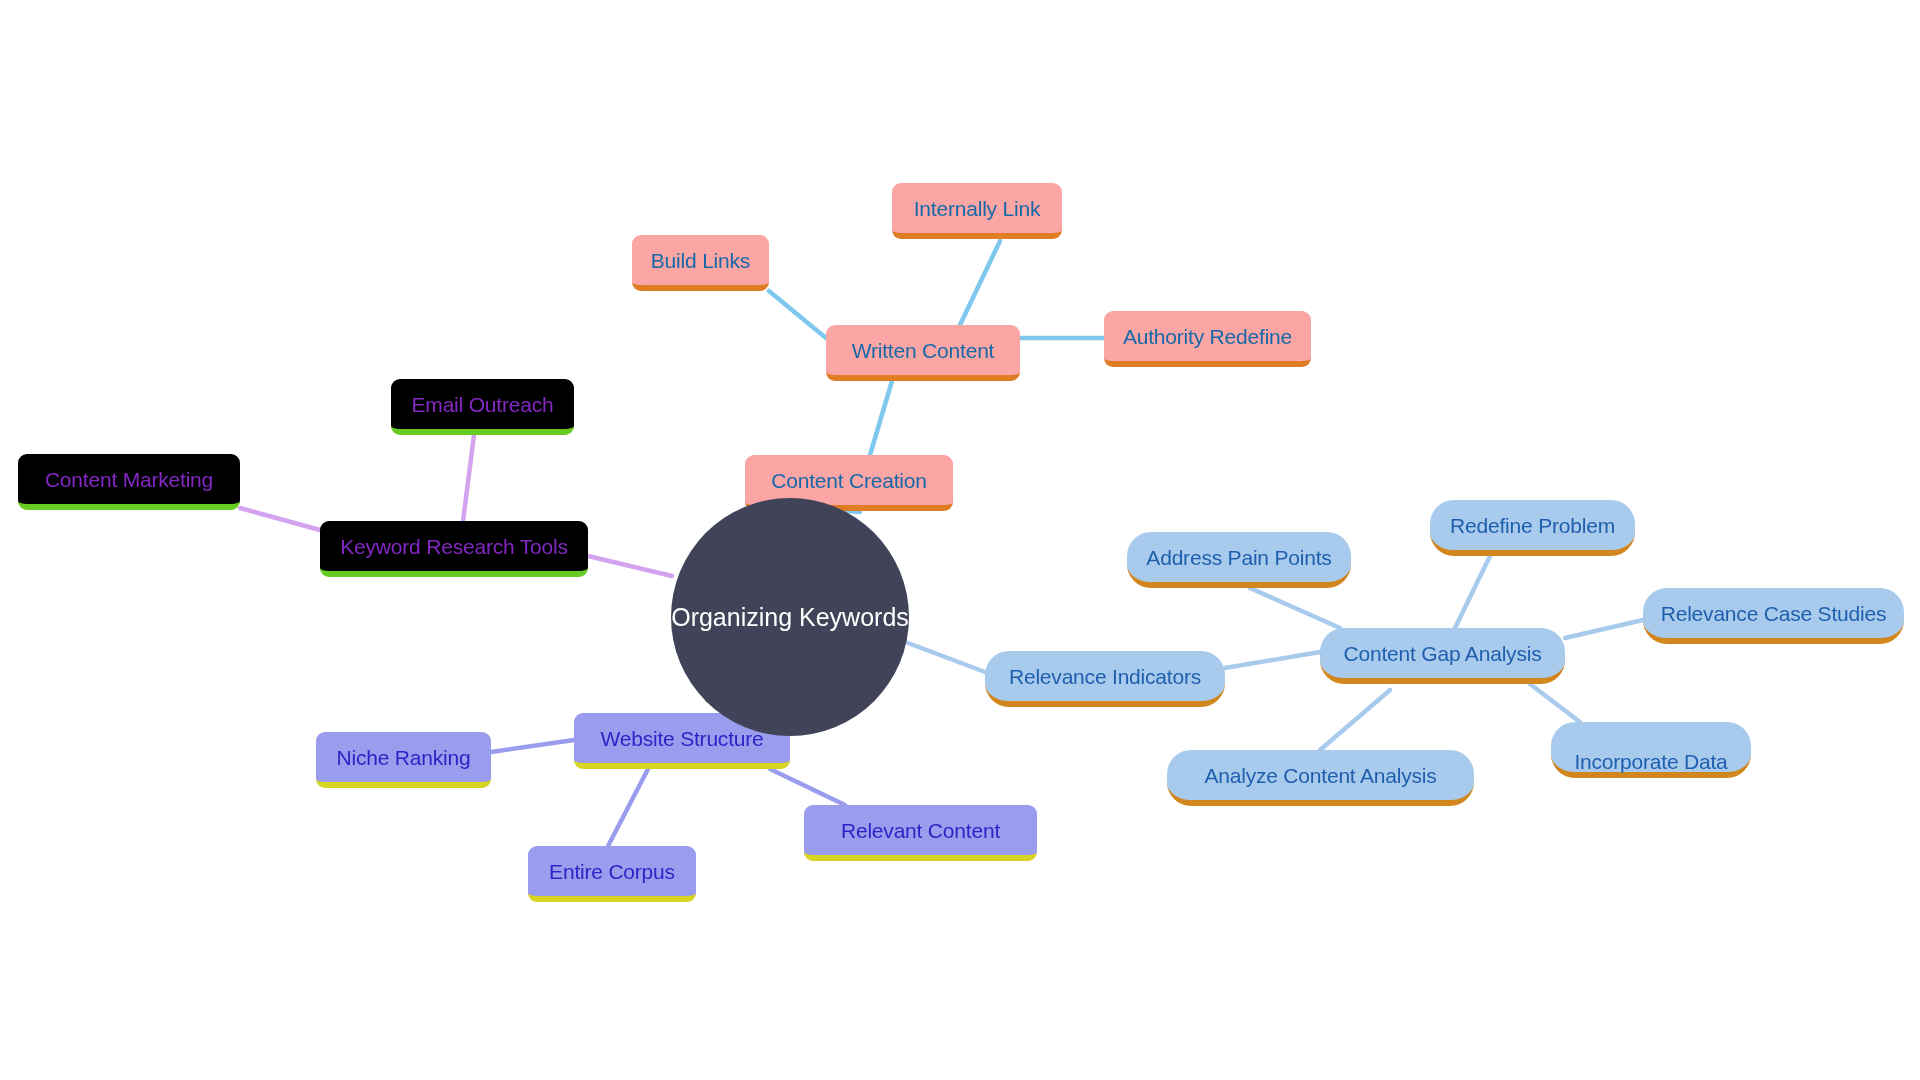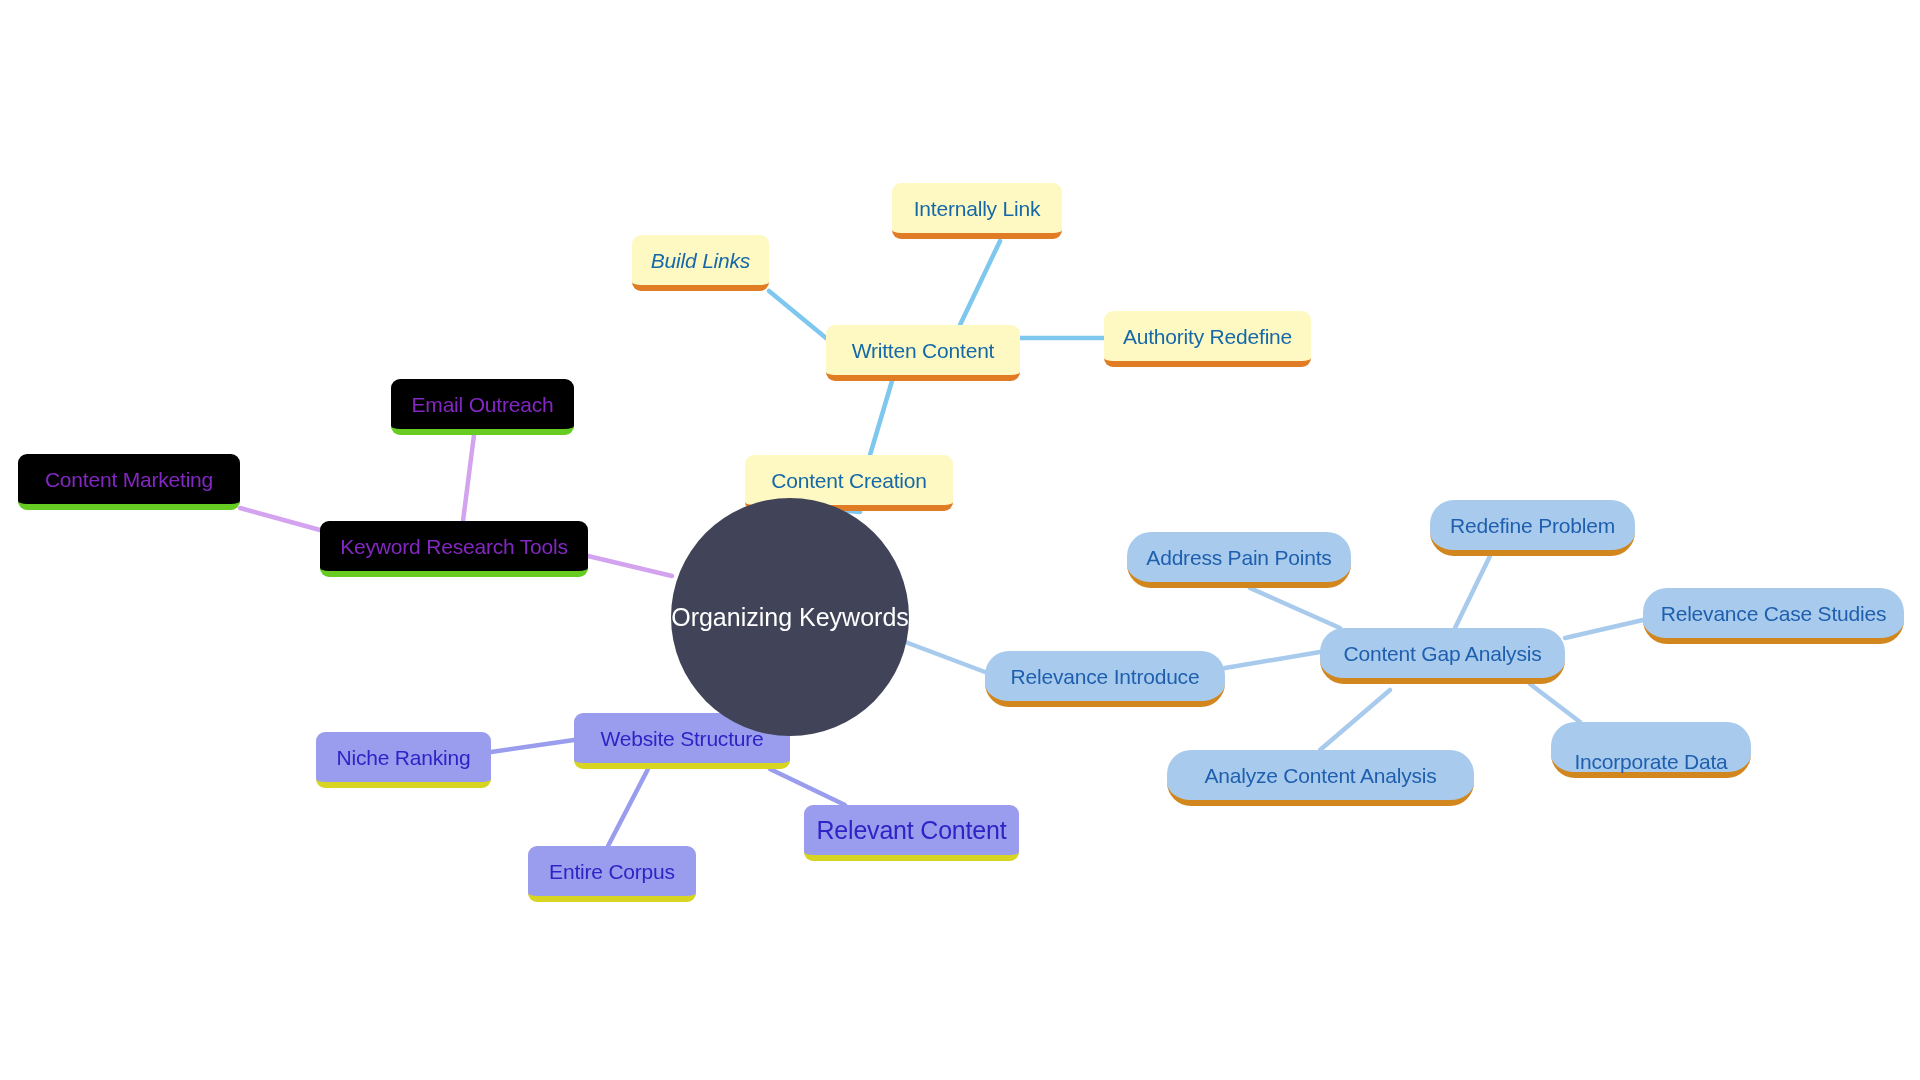--- a/index.html
+++ b/index.html
@@ -52,21 +52,21 @@
     color: #ffffff;
     display: flex;
     align-items: center;
     justify-content: center;
     font-size: 25px;
     z-index: 6;
     white-space: nowrap;
   }
   
   .theme-sky {
-    background: #fef9c3;
+    background: #fca5a5;
     color: #1569a8;
     border-bottom: 6px solid #e07c24;
   }
   .theme-steel {
     background: #a8cbed;
     color: #1f5fae;
     border-bottom: 6px solid #d2861e;
     border-radius: 24px;
   }
   .theme-orchid {
@@ -110,31 +110,31 @@
     <span class="node-label">Organizing Keywords</span>
   </div>
 
   <div id="node-layer">
       <div class="node theme-sky" style="left: 745px; top: 455px; width: 208px; height: 56px; font-size: 21px;">
         <span class="node-label">Content Creation</span>
       </div>
       <div class="node theme-sky" style="left: 826px; top: 325px; width: 194px; height: 56px; font-size: 21px;">
         <span class="node-label">Written Content</span>
       </div>
-      <div class="node theme-sky" style="left: 632px; top: 235px; width: 137px; height: 56px; font-size: 21px; font-style: italic;">
+      <div class="node theme-sky" style="left: 632px; top: 235px; width: 137px; height: 56px; font-size: 21px;">
         <span class="node-label">Build Links</span>
       </div>
       <div class="node theme-sky" style="left: 892px; top: 183px; width: 170px; height: 56px; font-size: 21px;">
         <span class="node-label">Internally Link</span>
       </div>
       <div class="node theme-sky" style="left: 1104px; top: 311px; width: 207px; height: 56px; font-size: 21px;">
         <span class="node-label">Authority Redefine</span>
       </div>
       <div class="node theme-steel" style="left: 985px; top: 651px; width: 240px; height: 56px; font-size: 21px;">
-        <span class="node-label">Relevance Introduce</span>
+        <span class="node-label">Relevance Indicators</span>
       </div>
       <div class="node theme-steel" style="left: 1320px; top: 628px; width: 245px; height: 56px; font-size: 21px;">
         <span class="node-label">Content Gap Analysis</span>
       </div>
       <div class="node theme-steel" style="left: 1127px; top: 532px; width: 224px; height: 56px; font-size: 21px;">
         <span class="node-label">Address Pain Points</span>
       </div>
       <div class="node theme-steel" style="left: 1430px; top: 500px; width: 205px; height: 56px; font-size: 21px;">
         <span class="node-label">Redefine Problem</span>
       </div>
@@ -158,18 +158,18 @@
       </div>
       <div class="node theme-peri" style="left: 574px; top: 713px; width: 216px; height: 56px; font-size: 21px;">
         <span class="node-label">Website Structure</span>
       </div>
       <div class="node theme-peri" style="left: 316px; top: 732px; width: 175px; height: 56px; font-size: 21px; text-align: right;">
         <span class="node-label">Niche Ranking</span>
       </div>
       <div class="node theme-peri" style="left: 528px; top: 846px; width: 168px; height: 56px; font-size: 21px;">
         <span class="node-label">Entire Corpus</span>
       </div>
-      <div class="node theme-peri" style="left: 804px; top: 805px; width: 215px; height: 56px; font-size: 25px;">
+      <div class="node theme-peri" style="left: 804px; top: 805px; width: 233px; height: 56px; font-size: 21px;">
         <span class="node-label">Relevant Content</span>
       </div>
     </div>
 
 </div>
 
 </body></html>

